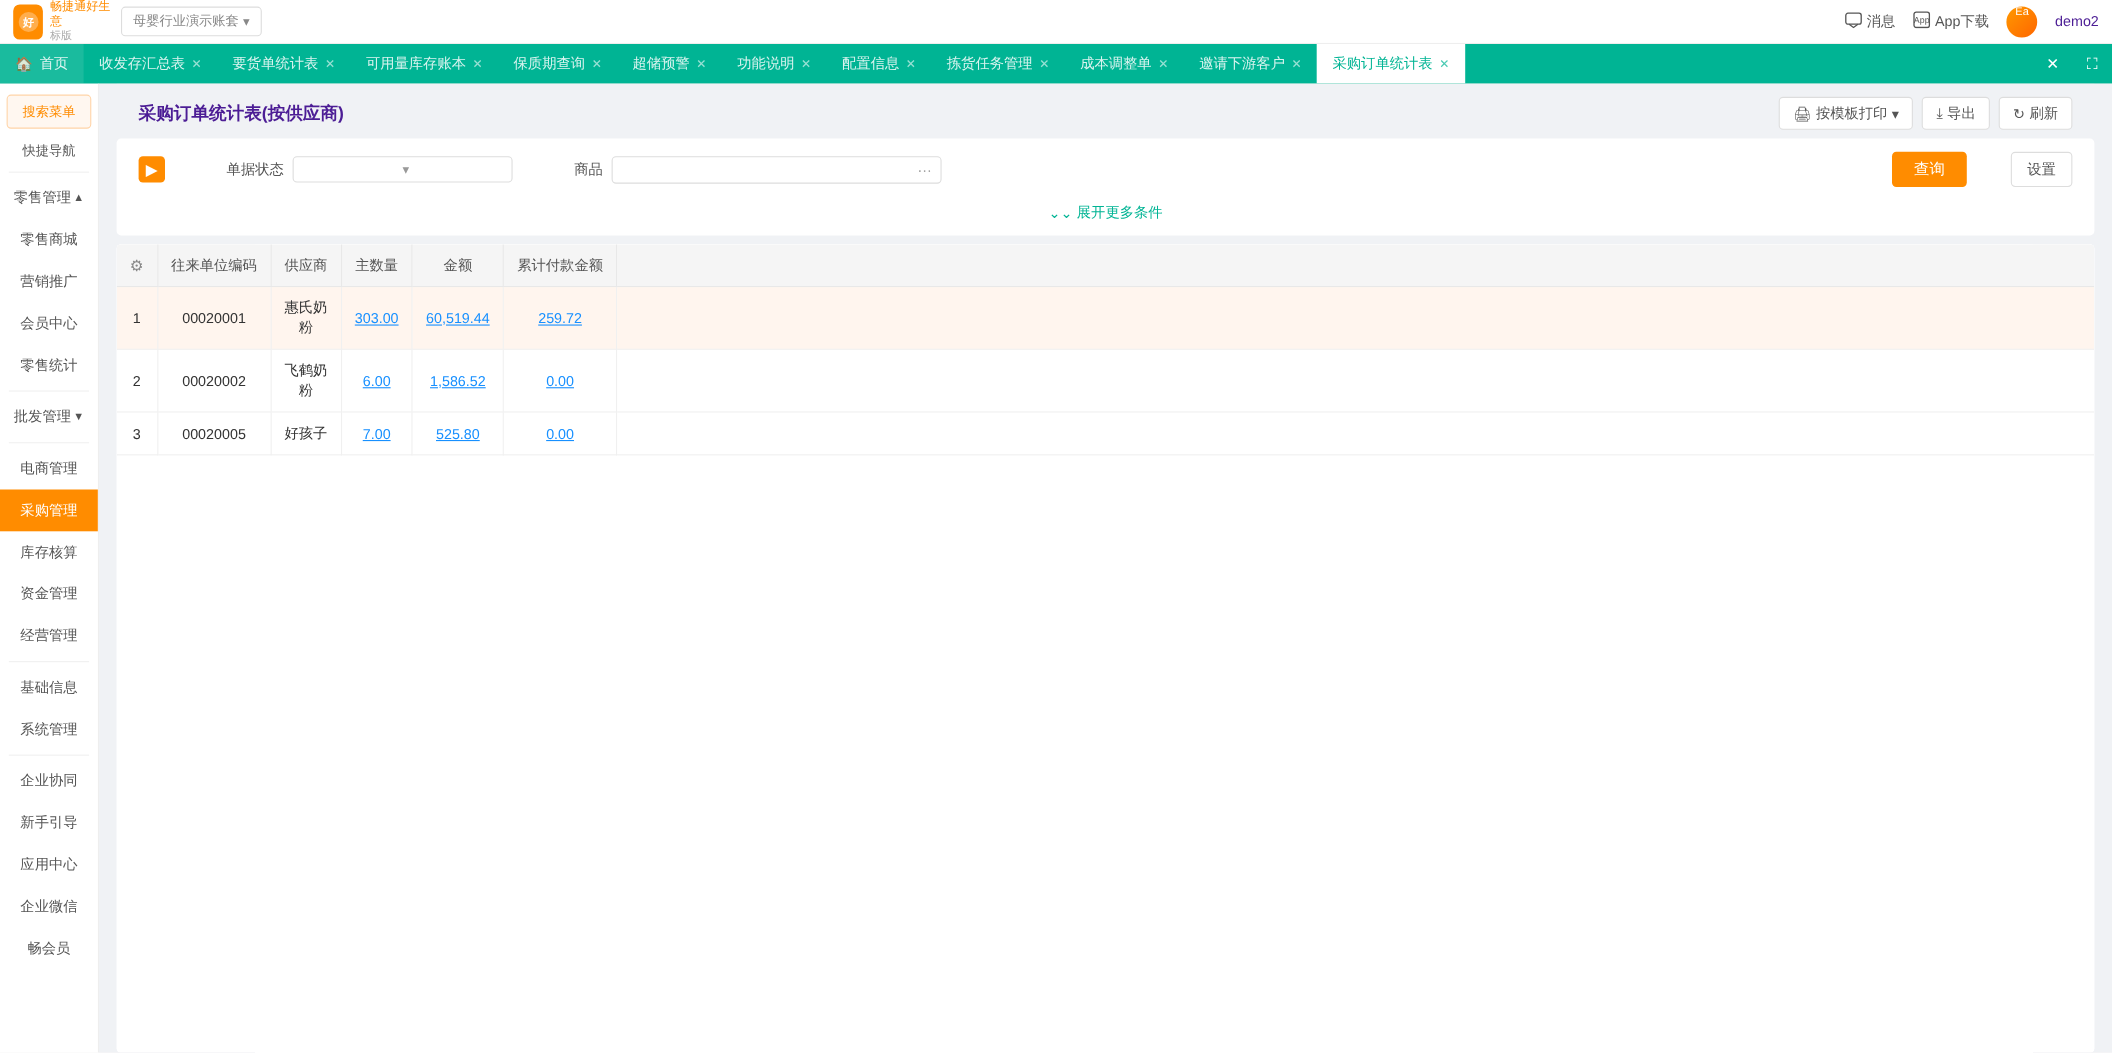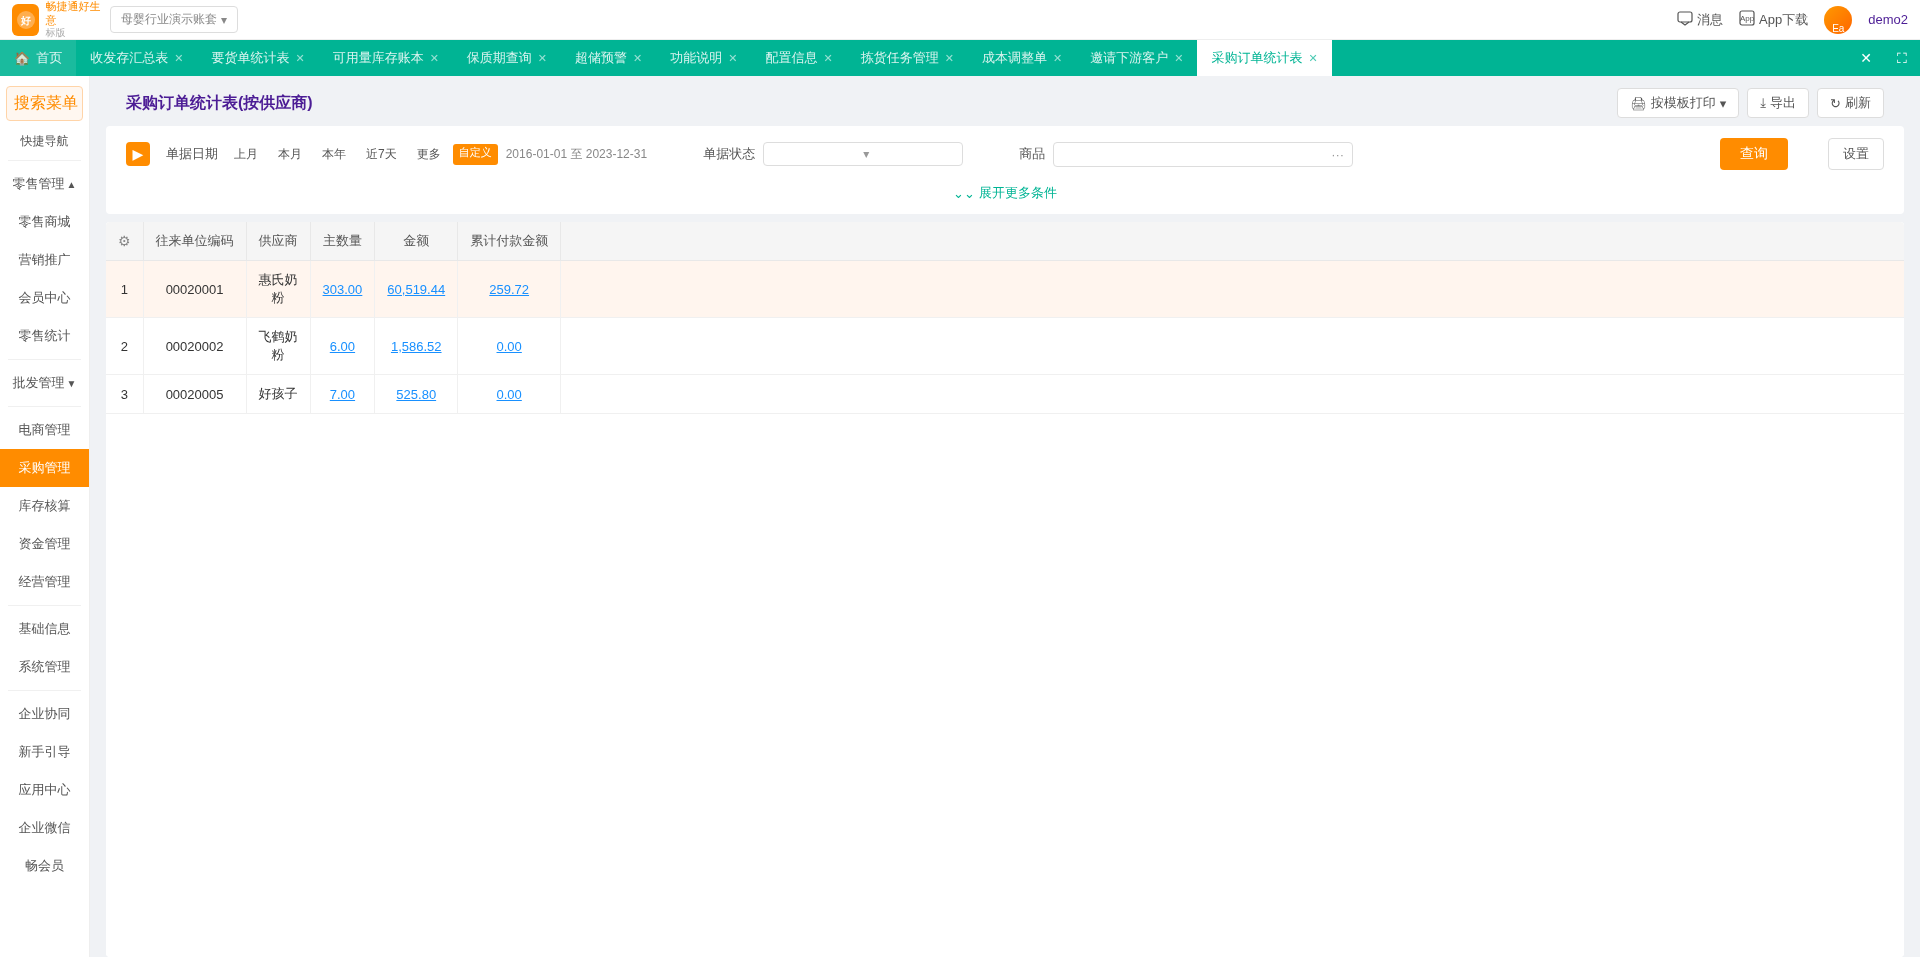--- a/index.html
+++ b/index.html
@@ -7,38 +7,38 @@
 
     
     .top-bar { height: 40px; background: #fff; display: flex; align-items: center; padding: 0 12px; border-bottom: 1px solid #eee; flex-shrink: 0; }
     .logo-area { display: flex; align-items: center; gap: 6px; width: 90px; }
     .logo-icon { width: 32px; height: 32px; background: #ff8c00; border-radius: 6px; display: flex; align-items: center; justify-content: center; color: #fff; font-size: 14px; font-weight: bold; }
     .logo-text { font-size: 11px; color: #ff8c00; line-height: 1.2; }
     .workspace-selector { display: flex; align-items: center; gap: 4px; padding: 4px 10px; border: 1px solid #ddd; border-radius: 4px; cursor: pointer; color: #555; font-size: 13px; margin-left: 8px; }
     .workspace-selector span { font-size: 12px; color: #888; }
     .top-bar-right { margin-left: auto; display: flex; align-items: center; gap: 16px; }
     .top-bar-btn { display: flex; align-items: center; gap: 4px; color: #555; font-size: 13px; cursor: pointer; }
-    .avatar-placeholder { width: 28px; height: 28px; border-radius: 50%; background: linear-gradient(135deg, #f90, #f60); display: flex; align-items: flex-end; justify-content: center; color: #fff; font-size: 11px; }
+    .avatar-placeholder { width: 28px; height: 28px; border-radius: 50%; background: linear-gradient(135deg, #f90, #f60); display: flex; align-items: flex-start; justify-content: center; color: #fff; font-size: 11px; }
 
     
     .nav-tabs { height: 36px; background: #00b494; display: flex; align-items: center; flex-shrink: 0; overflow: hidden; }
     .nav-tab { padding: 0 14px; height: 36px; display: flex; align-items: center; color: rgba(255,255,255,0.85); font-size: 13px; cursor: pointer; white-space: nowrap; position: relative; gap: 6px; }
     .nav-tab.home { background: rgba(255,255,255,0.1); }
     .nav-tab.active { background: #fff; color: #00b494; font-weight: 500; }
     .nav-tab .close-x { font-size: 11px; opacity: 0.7; }
     .nav-tabs-end { margin-left: auto; display: flex; align-items: center; }
     .nav-end-btn { width: 36px; height: 36px; display: flex; align-items: center; justify-content: center; color: #fff; cursor: pointer; font-size: 14px; }
 
     
     .main-layout { display: flex; flex: 1; overflow: hidden; }
 
     
     .sidebar { width: 90px; background: #fff; border-right: 1px solid #eee; display: flex; flex-direction: column; flex-shrink: 0; overflow-y: auto; }
     .sidebar-search { padding: 10px 6px 6px; }
-    .sidebar-search-btn { width: 100%; padding: 6px 4px; background: #fff7f0; border: 1px solid #ffd4a8; border-radius: 4px; color: #ff8c00; font-size: 16px; text-align: right; cursor: pointer; }
+    .sidebar-search-btn { width: 100%; padding: 6px 4px; background: #fff7f0; border: 1px solid #ffd4a8; border-radius: 4px; color: #ff8c00; font-size: 12px; text-align: center; cursor: pointer; }
     .sidebar-nav-btn { padding: 6px 4px; text-align: center; color: #555; font-size: 12px; cursor: pointer; }
     .sidebar-item { padding: 10px 4px; text-align: center; font-size: 13px; color: #555; cursor: pointer; position: relative; }
     .sidebar-item.active { color: #fff; background: #ff8c00; }
     .sidebar-item.has-arrow { display: flex; align-items: center; justify-content: center; gap: 2px; }
     .sidebar-divider { height: 1px; background: #f0f0f0; margin: 4px 8px; }
 
     
     .content-area { flex: 1; display: flex; flex-direction: column; overflow: hidden; background: #f0f2f5; }
 
     
@@ -275,32 +275,20 @@
           <button class="btn-refresh">
             <span>↻</span>
             <span>刷新</span>
           </button>
         </div>
       </div>
 
       <div class="filter-area">
         <div class="filter-row">
           <div class="filter-toggle-btn">▶</div>
-          <div class="filter-group">
-            <span class="filter-label">单据日期</span>
-            <div class="date-shortcuts">
-              <span class="date-shortcut">上月</span>
-              <span class="date-shortcut">本月</span>
-              <span class="date-shortcut">本年</span>
-              <span class="date-shortcut">近7天</span>
-              <span class="date-shortcut">更多</span>
-              <span class="custom-badge">自定义</span>
-            </div>
-            <span class="date-range">2016-01-01 至 2023-12-31</span>
-          </div>
           <div class="filter-group" style="margin-left: 40px;">
             <span class="filter-label">单据状态</span>
             <div class="filter-select">
               <span></span>
               <span class="arrow">▾</span>
             </div>
           </div>
           <div class="filter-group" style="margin-left: 40px;">
             <span class="filter-label">商品</span>
             <div class="filter-goods">

